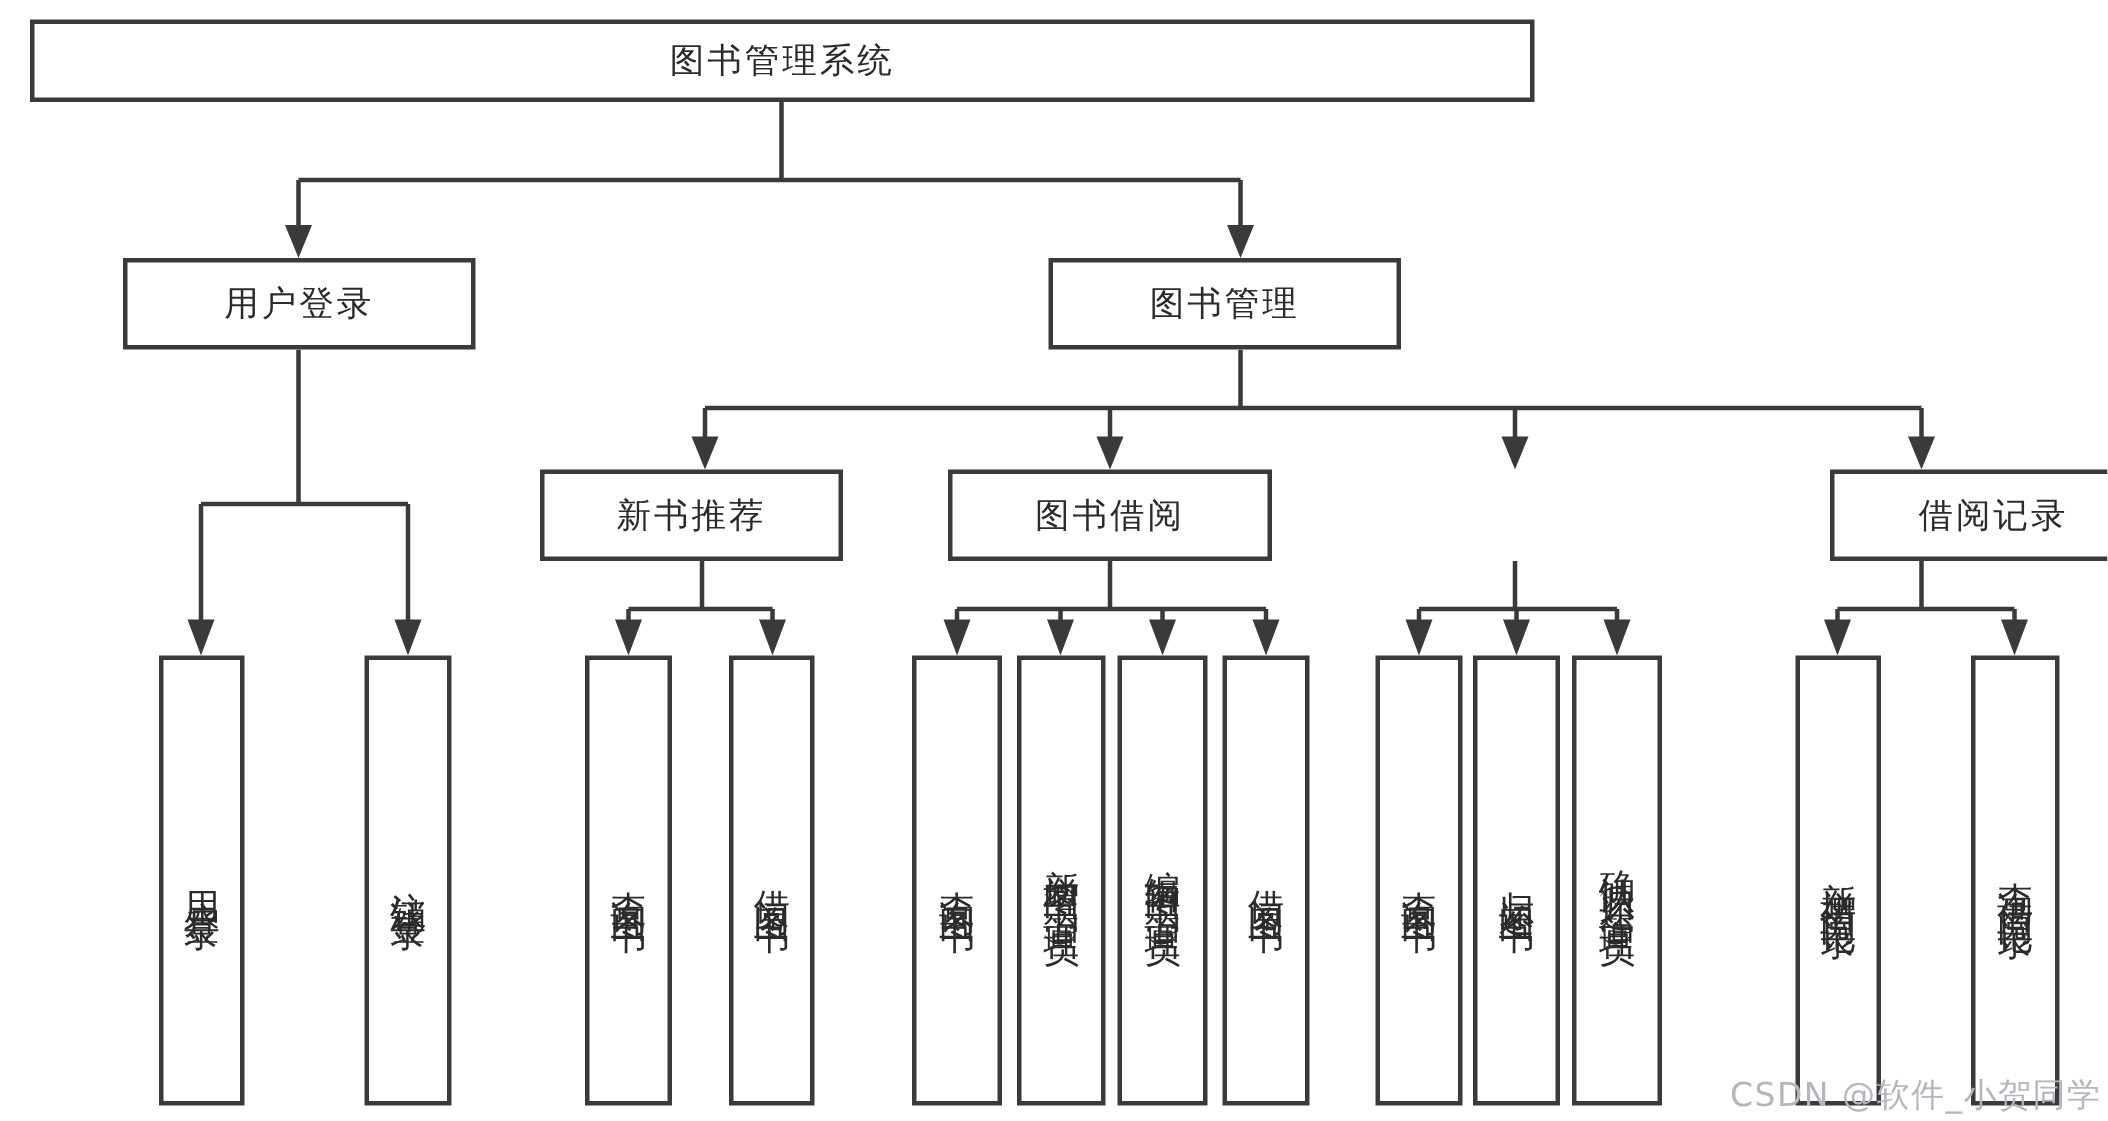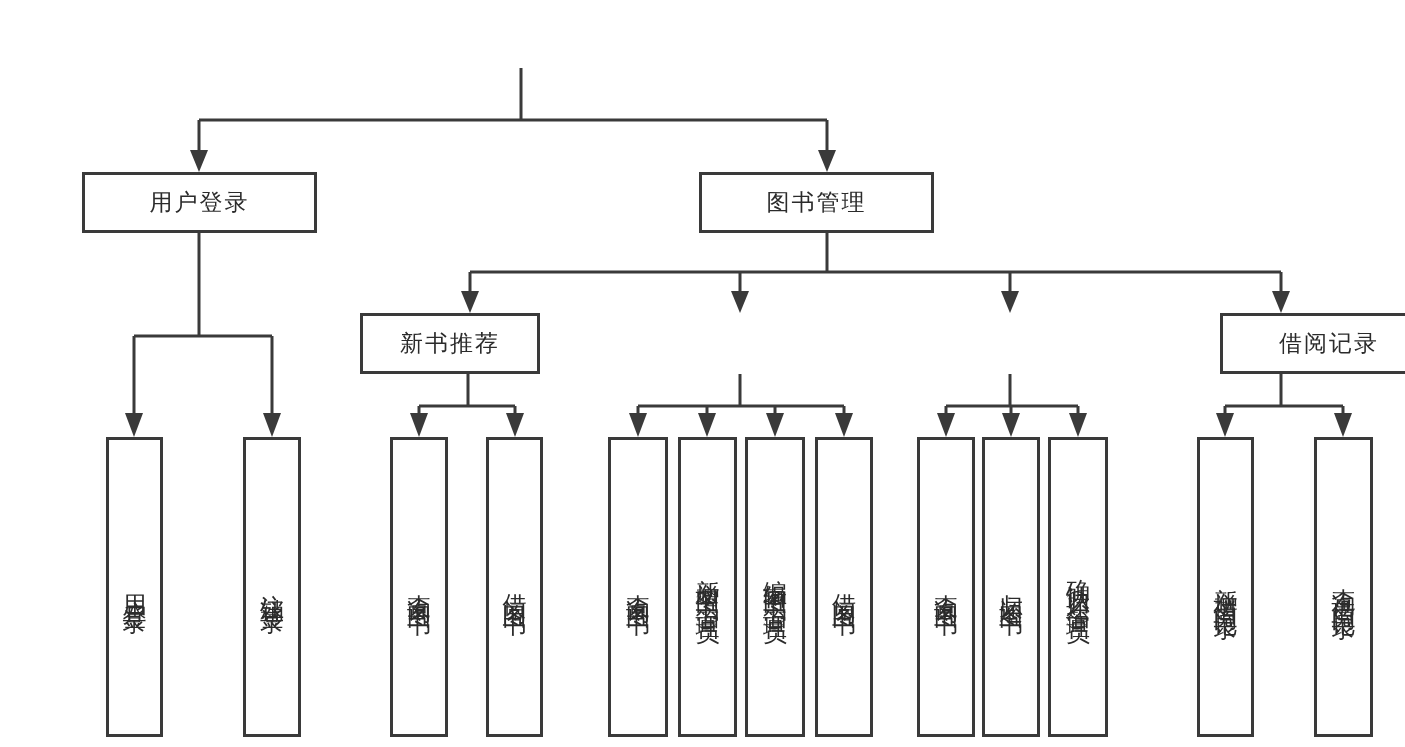--- a/index.html
+++ b/index.html
@@ -105,30 +105,36 @@
 
     <g stroke="#3a3a3a" stroke-width="3" fill="none">
       <path d="M1281,374 L1281,406 M1225,406 L1343,406 M1225,406 L1225,417 M1343,406 L1343,417"></path>
     </g>
     <g fill="#3a3a3a" stroke="none">
       <polygon points="1216,413 1234,413 1225,437"></polygon>
       <polygon points="1334,413 1352,413 1343,437"></polygon>
     </g>
   </svg>
 
+  <div class="box h" style="left:20px;top:13px;width:1003px;height:55px">
+    <span>图书管理系统</span>
+  </div>
 
   <div class="box h" style="left:82px;top:172px;width:235px;height:61px">
     <span>用户登录</span>
   </div>
   <div class="box h" style="left:699px;top:172px;width:235px;height:61px">
     <span>图书管理</span>
   </div>
 
-  <div class="box h" style="left:360px;top:313px;width:180px;height:61px">
+  <div class="box h" style="left:360px;top:313px;width:202px;height:61px">
     <span>新书推荐</span>
+  </div>
+  <div class="box h" style="left:632px;top:313px;width:216px;height:61px">
+    <span>图书借阅</span>
   </div>
   <div class="box h" style="left:1220px;top:313px;width:218px;height:61px">
     <span>借阅记录</span>
   </div>
 
   <div class="box v" style="left:106px;top:437px;width:57px;height:300px">
     <span>用户登录</span>
   </div>
   <div class="box v" style="left:243px;top:437px;width:58px;height:300px">
     <span>注销登录</span>
@@ -164,14 +170,15 @@
     <span>确认归还（管理员）</span>
   </div>
 
   <div class="box v" style="left:1197px;top:437px;width:57px;height:300px">
     <span>新增借阅记录</span>
   </div>
   <div class="box v" style="left:1314px;top:437px;width:59px;height:300px">
     <span>查询借阅记录</span>
   </div>
 
+  <div class="watermark">CSDN @软件_小贺同学</div>
 
 </div>
 
 </body></html>

